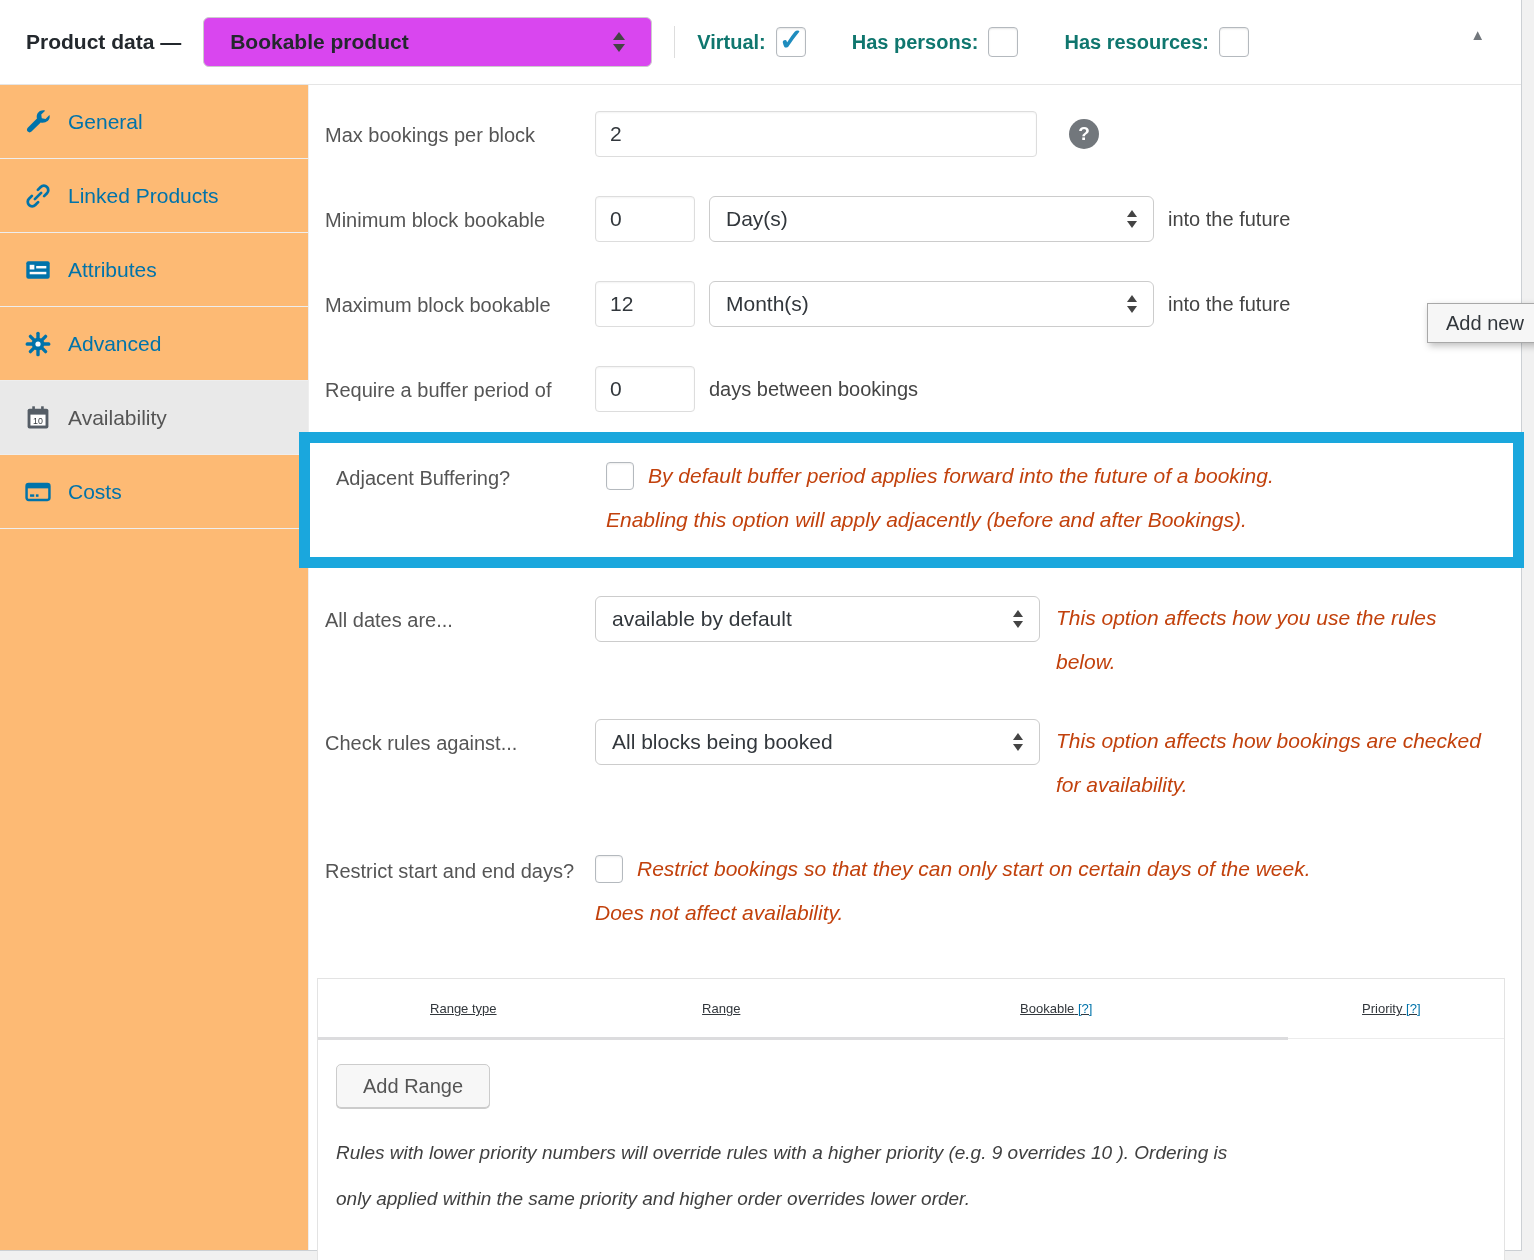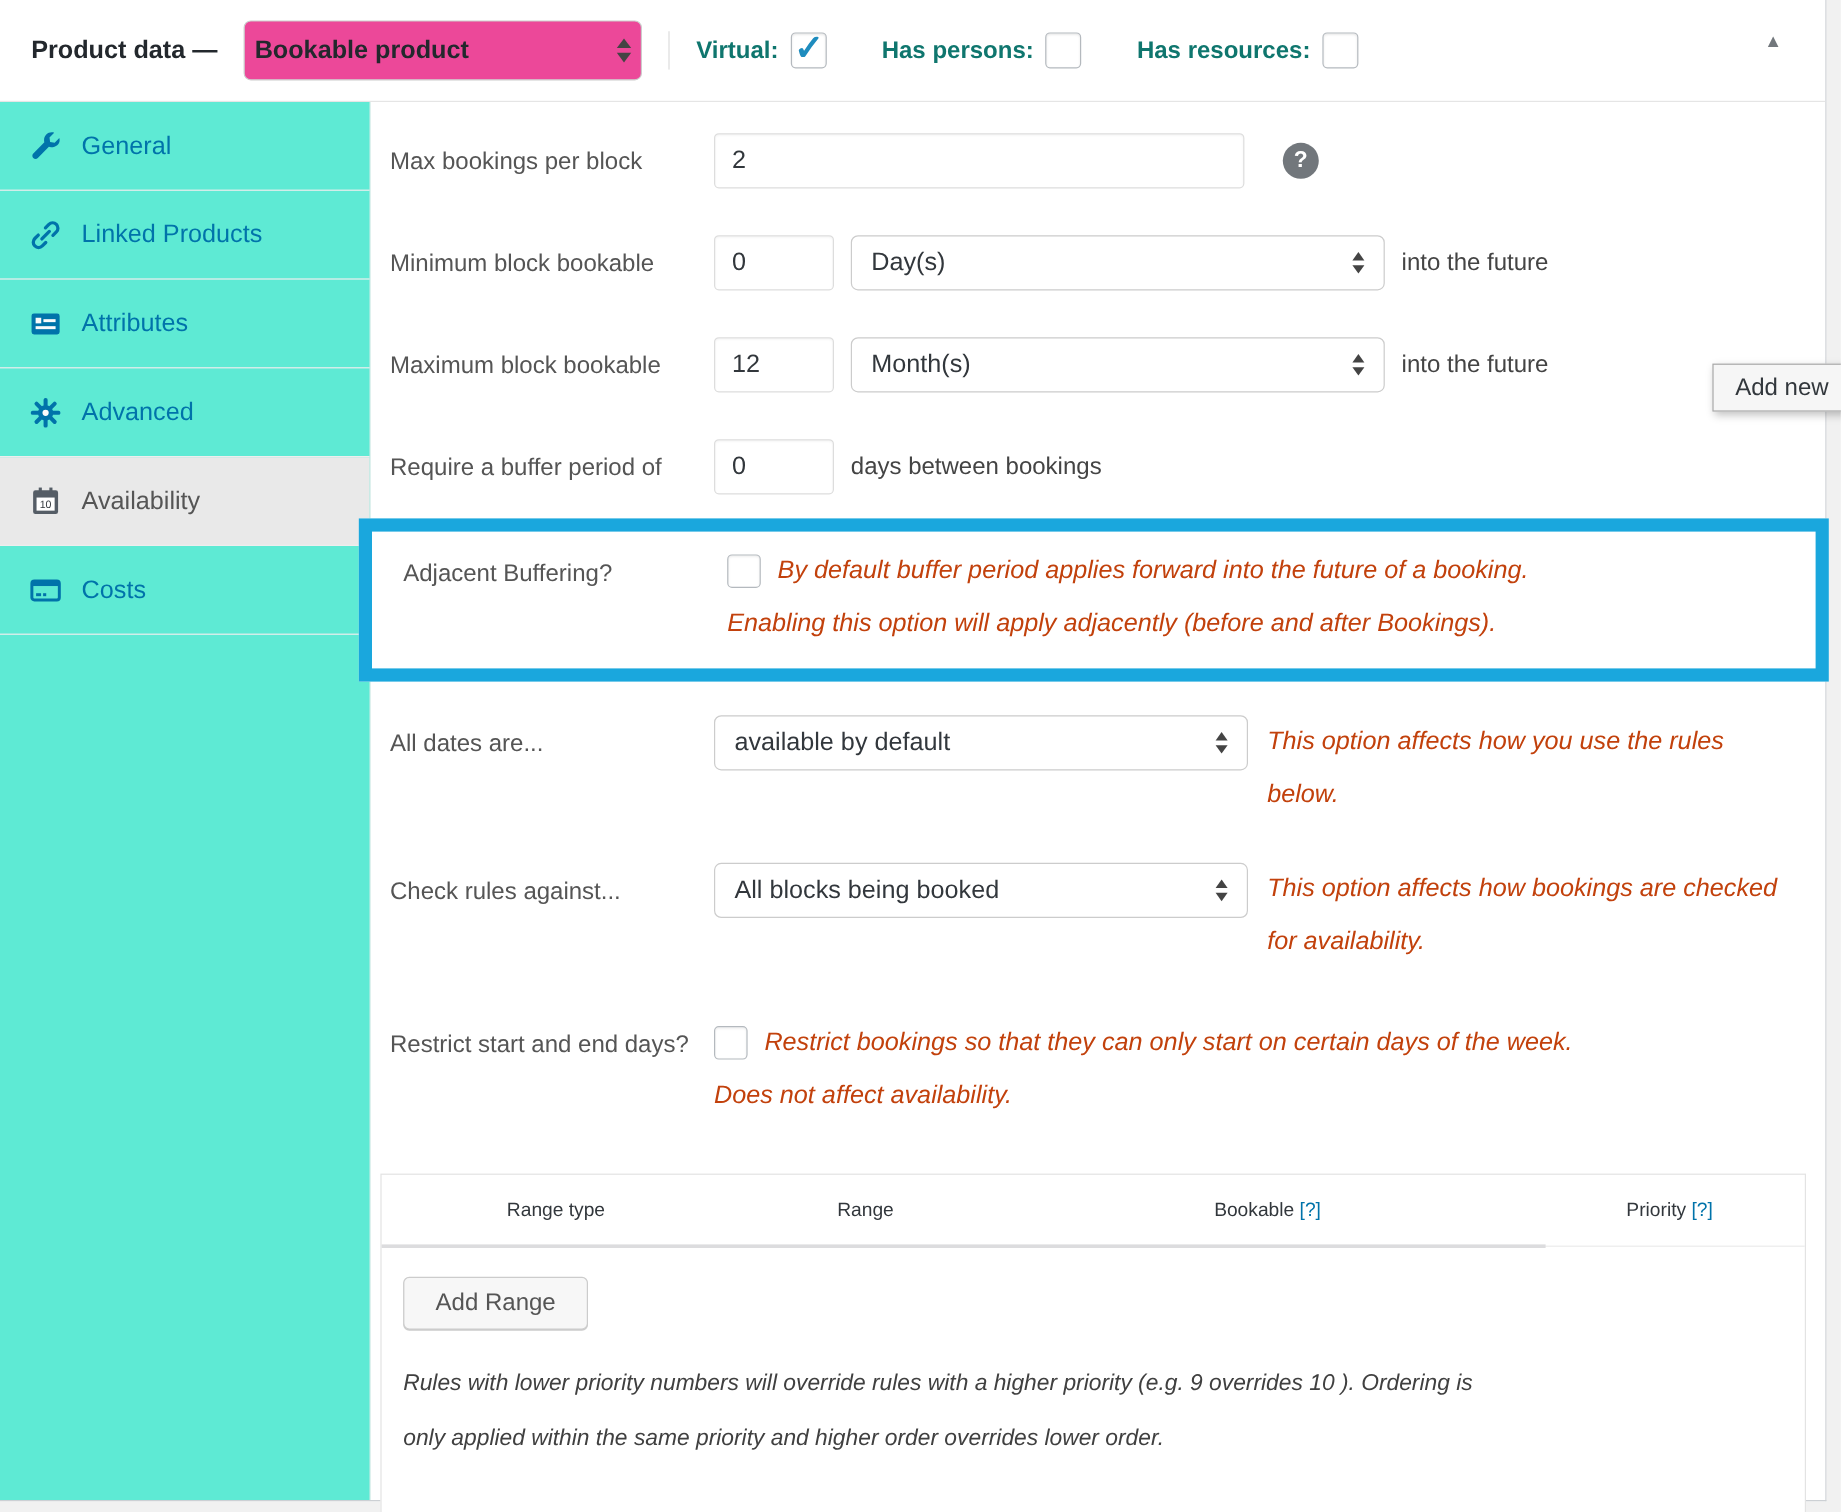--- a/index.html
+++ b/index.html
@@ -7,37 +7,37 @@
   body { font-family:"Liberation Sans", sans-serif; background:#f1f1f1; }
   .page { position:relative; width:1534px; height:1260px; overflow:hidden; }
 
   .panel { position:absolute; left:0; top:0; width:1522px; height:1251px; background:#fff;
            border-right:1px solid #ccd0d4; border-bottom:1px solid #ccd0d4; }
 
   
   .panel-header { height:85px; display:flex; align-items:center; padding-left:26px;
                   border-bottom:1px solid #e5e5e5; position:relative; background:#fff;text-align:center; }
   .panel-title { font-size:21px; font-weight:bold; color:#23282d; margin-right:22px; white-space:nowrap; }
-  .type-select { width:332px; height:50px; border:1px solid #ccc; border-radius:6px; background:#ec4899;
-                 display:flex; align-items:center; justify-content:space-between; padding:0 8px;
+  .type-select { width:449px; height:50px; border:1px solid #ccc; border-radius:6px; background:#d946ef;
+                 display:flex; align-items:center; justify-content:space-between; padding:0 26px;
                  font-size:21px; font-weight:bold; color:#23282d; cursor:pointer; }
   .sel-arrows { display:flex; flex-direction:column; align-items:center; gap:4px; }
   .tri-up { width:0; height:0; border-left:6px solid transparent; border-right:6px solid transparent; border-bottom:8px solid #444; }
   .tri-down { width:0; height:0; border-left:6px solid transparent; border-right:6px solid transparent; border-top:8px solid #444; }
   .vdiv { width:1px; height:32px; background:#ddd; margin:0 22px; }
   .toggle { display:flex; align-items:center; margin-right:46px; }
   .toggle-label { font-size:20px; font-weight:bold; color:#0f766e; margin-right:10px; white-space:nowrap; }
   .checkbox { width:30px; height:30px; background:#fff; border:1px solid #b4b9be; border-radius:4px;
               box-shadow:inset 0 1px 2px rgba(0,0,0,.1); position:relative; cursor:pointer; flex:none; }
   .checkbox .check { position:absolute; left:2px; top:-6px; font-size:30px; font-weight:bold; color:#1e8cbe; }
   .collapse { position:absolute; right:36px; top:26px; color:#72777c; font-size:15px; cursor:pointer; }
 
   
   .panel-body { display:flex; height:1165px; }
-  .sidebar { width:309px; flex:none; background:#5eead4; border-right:1px solid #eee; }
+  .sidebar { width:309px; flex:none; background:#fdba74; border-right:1px solid #eee; }
   .side-item { height:74px; display:flex; align-items:center; gap:17px; padding-left:25px;
                border-bottom:1px solid #eee; font-size:21px; color:#0073aa; cursor:pointer; }
   .side-item.active { background:#e9e9e9; color:#555; }
   .side-icon { width:26px; height:26px; flex:none; display:flex; align-items:center; justify-content:center; }
 
   .content { flex:1; padding:26px 0 0 16px; position:relative; background:#fff; }
 
   .form-row { display:flex; align-items:flex-start; }
   .row-label { width:270px; flex:none; font-size:20px; color:#555; line-height:44px; padding-top:2px; }
   .txt { height:46px; border:1px solid #ddd; border-radius:4px; font-size:21px; color:#32373c;
@@ -67,21 +67,21 @@
   .desc-line1 .italic-text { margin-left:14px; }
   .field-body { flex:1; min-width:0; }
   .desc-beside { margin-left:16px; }
   .desc-beside.w420 { max-width:420px; }
   .desc-beside.w445 { max-width:445px; }
 
   
   .range-table { margin:0 16px 0 -8px; border:1px solid #e3e3e3; background:#fff; }
   .tbl-header { height:60px; display:flex; align-items:center; border-bottom:1px solid #ececec; position:relative; }
   .tbl-header::after { content:""; position:absolute; left:0; bottom:-2px; height:3px; width:81.8%; background:#dcdcde; }
-  .th { font-size:16px; color:#32373c; text-align:center; }
+  .th { font-size:13px; color:#32373c; text-align:center;text-decoration:underline; }
   .th a { color:#0073aa; text-decoration:none; cursor:pointer; }
   .th.c1 { width:24.5%; } .th.c2 { width:19%; } .th.c3 { width:37.5%; } .th.c4 { width:19%; }
   .tbl-body { padding:25px 18px 0 18px; height:232px; }
   .add-range-btn { display:inline-block; padding:0 26px; height:44px; line-height:42px; background:#f7f7f7;
                    border:1px solid #ccc; border-radius:5px; font-size:20px; color:#555;
                    box-shadow:0 1px 0 #ccc; cursor:pointer; }
   .note { font-style:italic; font-size:19px; color:#404040; line-height:46px; max-width:910px; margin-top:22px; }
 
   .add-new { position:absolute; left:1427px; top:303px; height:40px; line-height:38px; padding:0 18px;
              background:#f6f6f6; border:1px solid #a8a8a8; box-shadow:2px 3px 7px rgba(0,0,0,.25);

